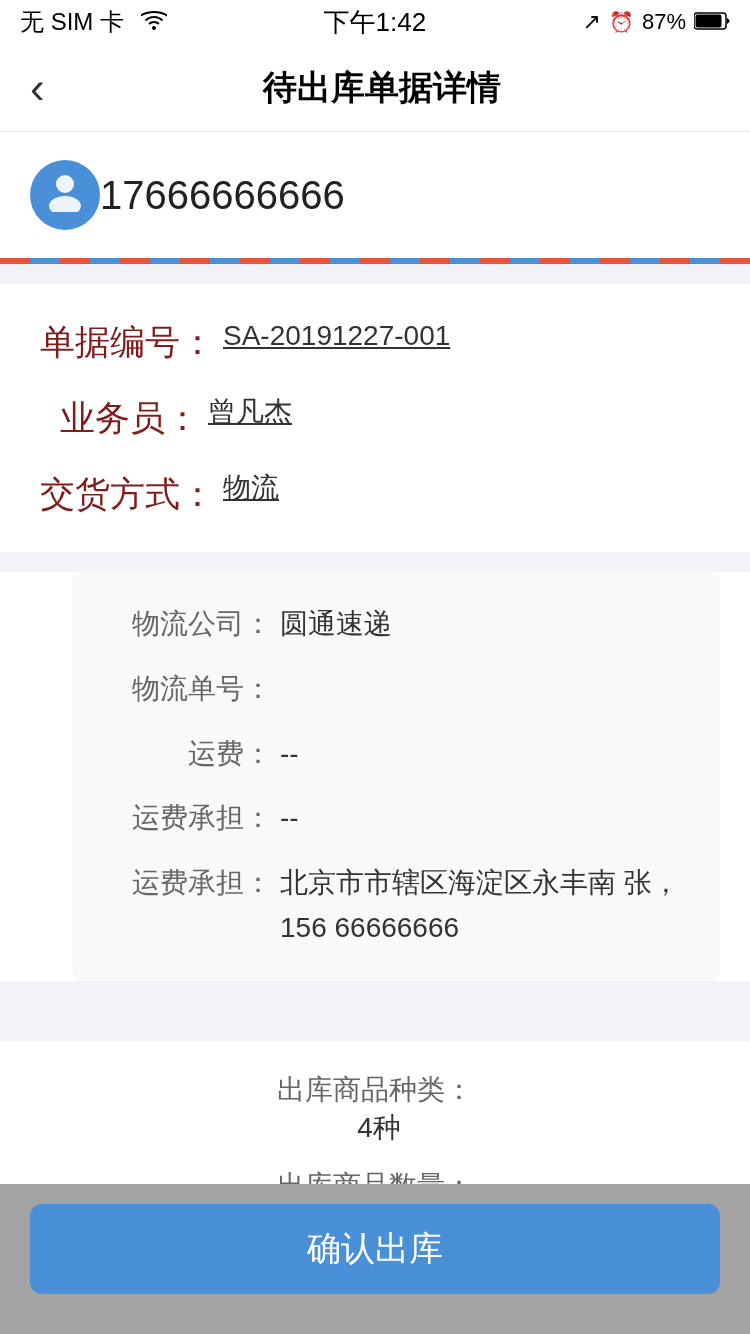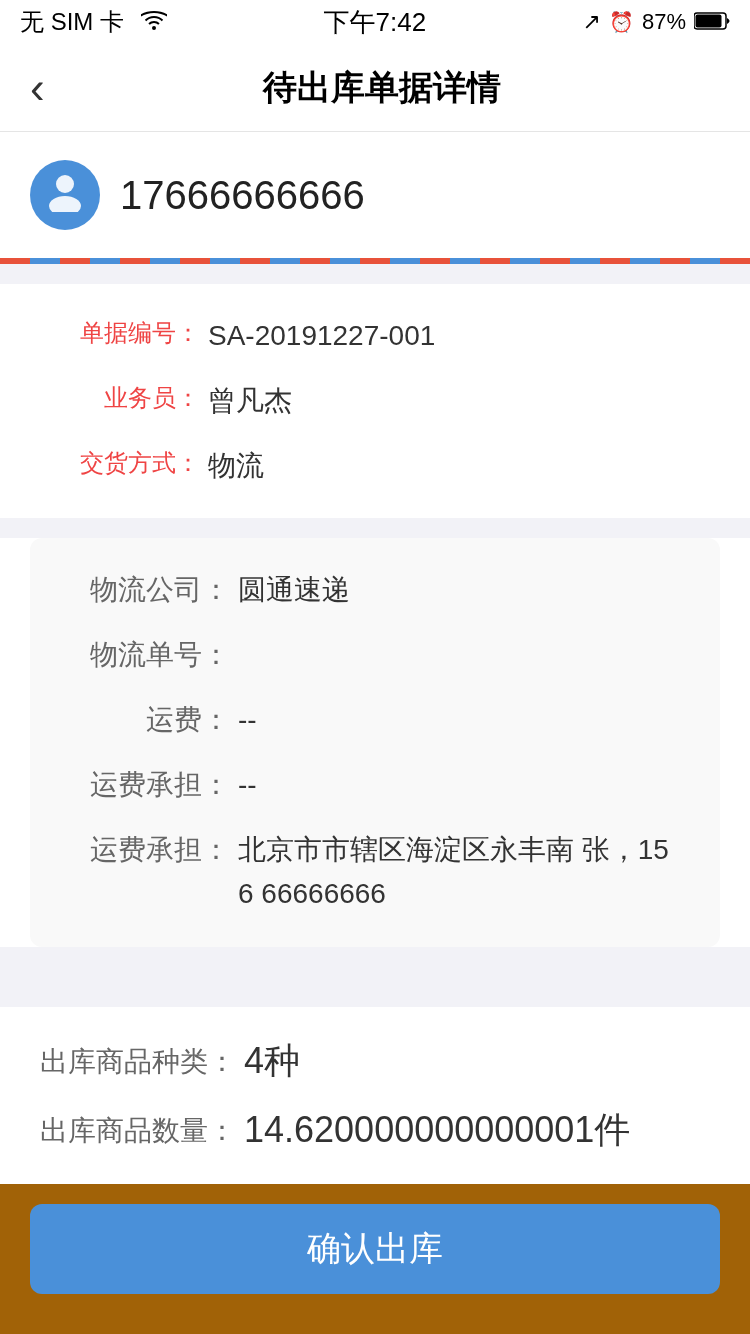--- a/index.html
+++ b/index.html
@@ -63,21 +63,20 @@
       );
       width: 100%;
     }
 
     
     .customer-header {
       background: #fff;
       padding: 28px 30px;
       display: flex;
       align-items: center;
-      gap: 20px;
     }
     .avatar {
       width: 70px;
       height: 70px;
       border-radius: 50%;
       background: #4a90d9;
       display: flex;
       align-items: center;
       justify-content: center;
     }
@@ -98,31 +97,32 @@
       padding: 30px 40px;
     }
     .info-row {
       display: flex;
       align-items: flex-start;
       margin-bottom: 20px;
       line-height: 1.6;
     }
     .info-row:last-child { margin-bottom: 0; }
     .info-label {
-      color: #ef4444;
-      font-size: 24px;
+      color: #7f1d1d;
+      font-size: 35px;
       min-width: 160px;
       text-align: right;
       flex-shrink: 0;
     }
     .info-value {
       color: #333;
       font-size: 28px;
       margin-left: 8px;
       flex: 1;
+      text-decoration: underline;
     }
 
     
     .logistics-card {
       background: #f9f9f9;
       border-radius: 12px;
       margin: 20px 30px;
       padding: 30px 40px;
     }
     .logistics-row {
@@ -188,30 +188,31 @@
     
     .goods-section {
       background: #fff;
       margin-top: 20px;
       padding: 30px 40px;
     }
     .goods-row {
       display: flex;
       align-items: center;
       margin-bottom: 20px;
+      flex-direction: column;
     }
     .goods-row:last-child { margin-bottom: 0; }
     .goods-label {
       color: #666;
       font-size: 28px;
       min-width: 180px;
     }
     .goods-value {
       color: #333;
-      font-size: 36px;
+      font-size: 28px;
       margin-left: 8px;
     }
 
     
     .view-detail-row {
       display: flex;
       justify-content: flex-end;
       padding: 20px 30px;
       background: #fff;
       border-top: 1px solid #f0f0f0;
@@ -229,21 +230,21 @@
       background: #fff;
       cursor: pointer;
     }
 
     
     .bottom-area {
       position: fixed;
       bottom: 0;
       left: 0;
       width: 750px;
-      background: #a16207;
+      background: #a3a3a3;
       padding: 20px 30px 40px;
     }
     .confirm-btn {
       width: 100%;
       height: 90px;
       background: #4a90d9;
       border: none;
       border-radius: 12px;
       color: #fff;
       font-size: 34px;
@@ -263,21 +264,21 @@
 
 <div class="status-bar">
   <div class="status-left">
     <span>无 SIM 卡</span>
     <span>
       <svg width="26" height="20" viewBox="0 0 26 20" fill="none">
         <path d="M13 16a2 2 0 1 1 0 4 2 2 0 0 1 0-4zm0-5a8 8 0 0 1 5.66 2.34l-1.42 1.42A6 6 0 0 0 13 13a6 6 0 0 0-4.24 1.76L7.34 13.34A8 8 0 0 1 13 11zm0-5a13 13 0 0 1 9.19 3.81l-1.42 1.42A11 11 0 0 0 13 8a11 11 0 0 0-7.77 3.23L3.81 9.81A13 13 0 0 1 13 6zm0-5C20.18 1 26.62 3.69 31.36 8.07L29.94 9.49C25.55 5.45 19.58 3 13 3S.45 5.45-3.94 9.49L-5.36 8.07C-.62 3.69 5.82 1 13 1z" fill="#000"></path>
       </svg>
     </span>
   </div>
-  <div class="status-center" style="font-size:26px;font-weight:500;">下午7:42</div>
+  <div class="status-center" style="font-size:26px;font-weight:500;">下午1:42</div>
   <div class="status-right">
     <span style="font-size:22px;">↗</span>
     <span style="font-size:20px;">⏰</span>
     <span style="font-size:22px;">87%</span>
     <span>
       <svg width="36" height="18" viewBox="0 0 36 18">
         <rect x="0" y="1" width="32" height="16" rx="3" ry="3" fill="none" stroke="#000" stroke-width="1.5"></rect>
         <rect x="1.5" y="2.5" width="26" height="13" rx="2" ry="2" fill="#000"></rect>
         <path d="M33 6v6c1.5-.8 2.5-2 2.5-3s-1-2.2-2.5-3z" fill="#000"></path>
       </svg>
@@ -314,21 +315,21 @@
     <div class="info-row">
       <span class="info-label">业务员：</span>
       <span class="info-value">曾凡杰</span>
     </div>
     <div class="info-row">
       <span class="info-label">交货方式：</span>
       <span class="info-value">物流</span>
     </div>
   </div>
 
-  <div style="background:#fff; margin-top:0;">
+  <div style="background:#fff; margin-top:0;padding-left:42px;">
     <div class="logistics-card">
       <div class="logistics-row">
         <span class="logistics-label">物流公司：</span>
         <span class="logistics-value">圆通速递</span>
       </div>
       <div class="logistics-row">
         <span class="logistics-label">物流单号：</span>
       </div>
       <div class="logistics-row">
         <span class="logistics-label">运费：</span>

